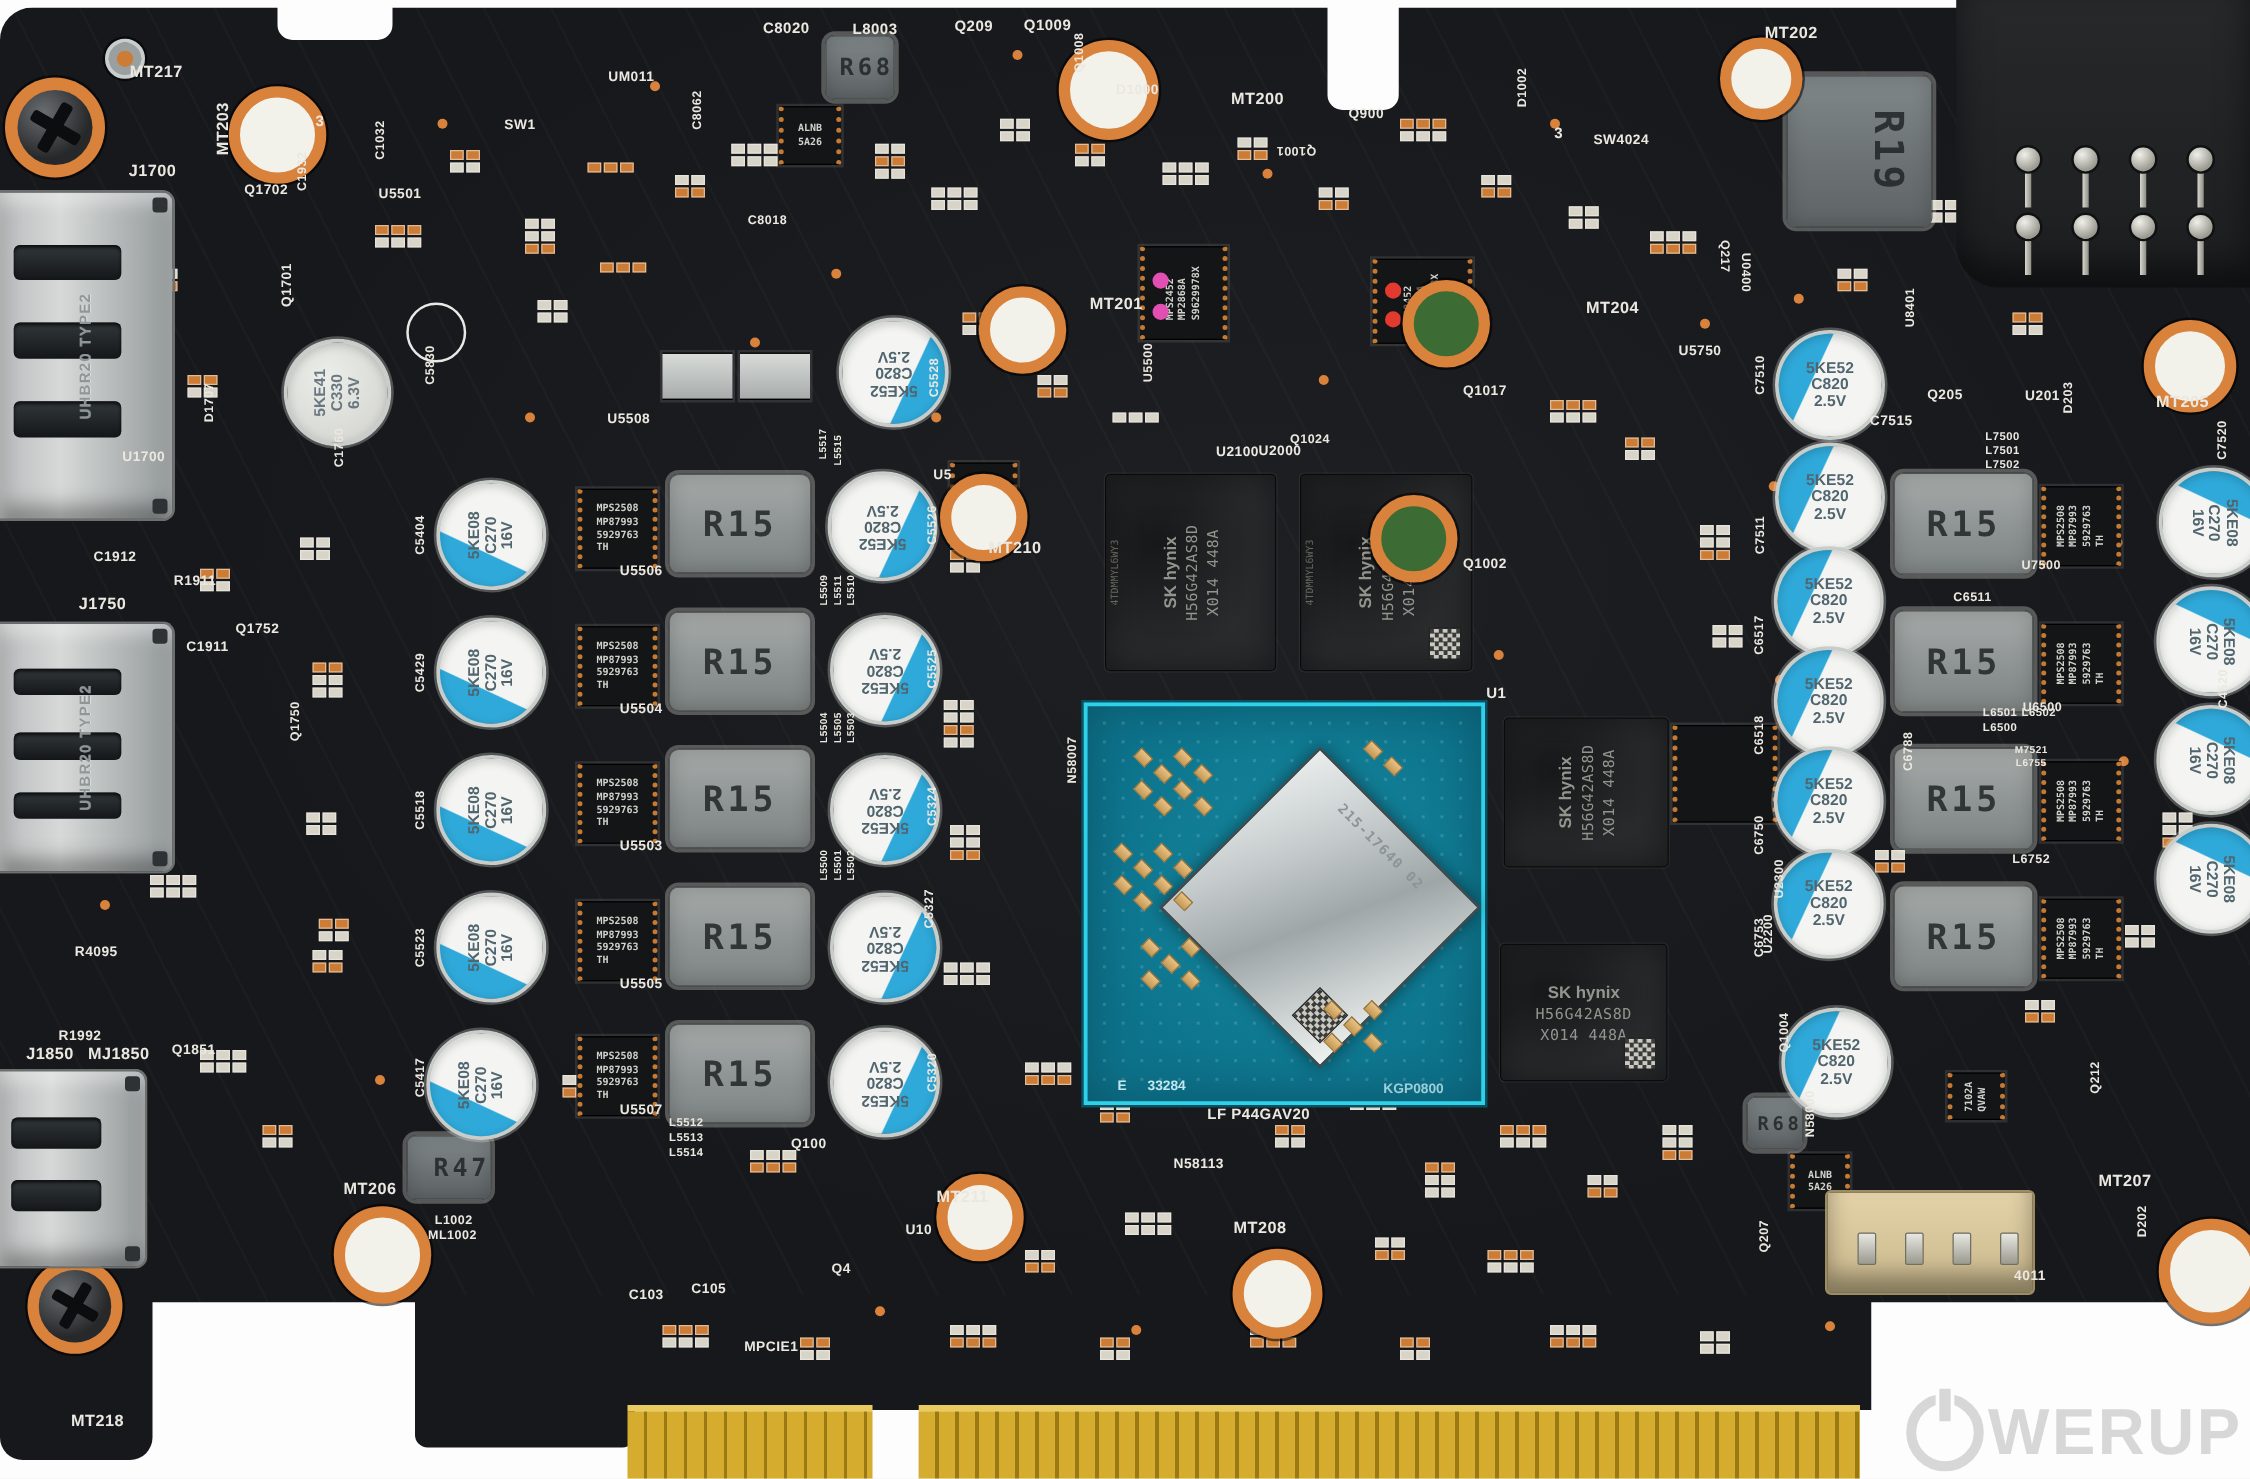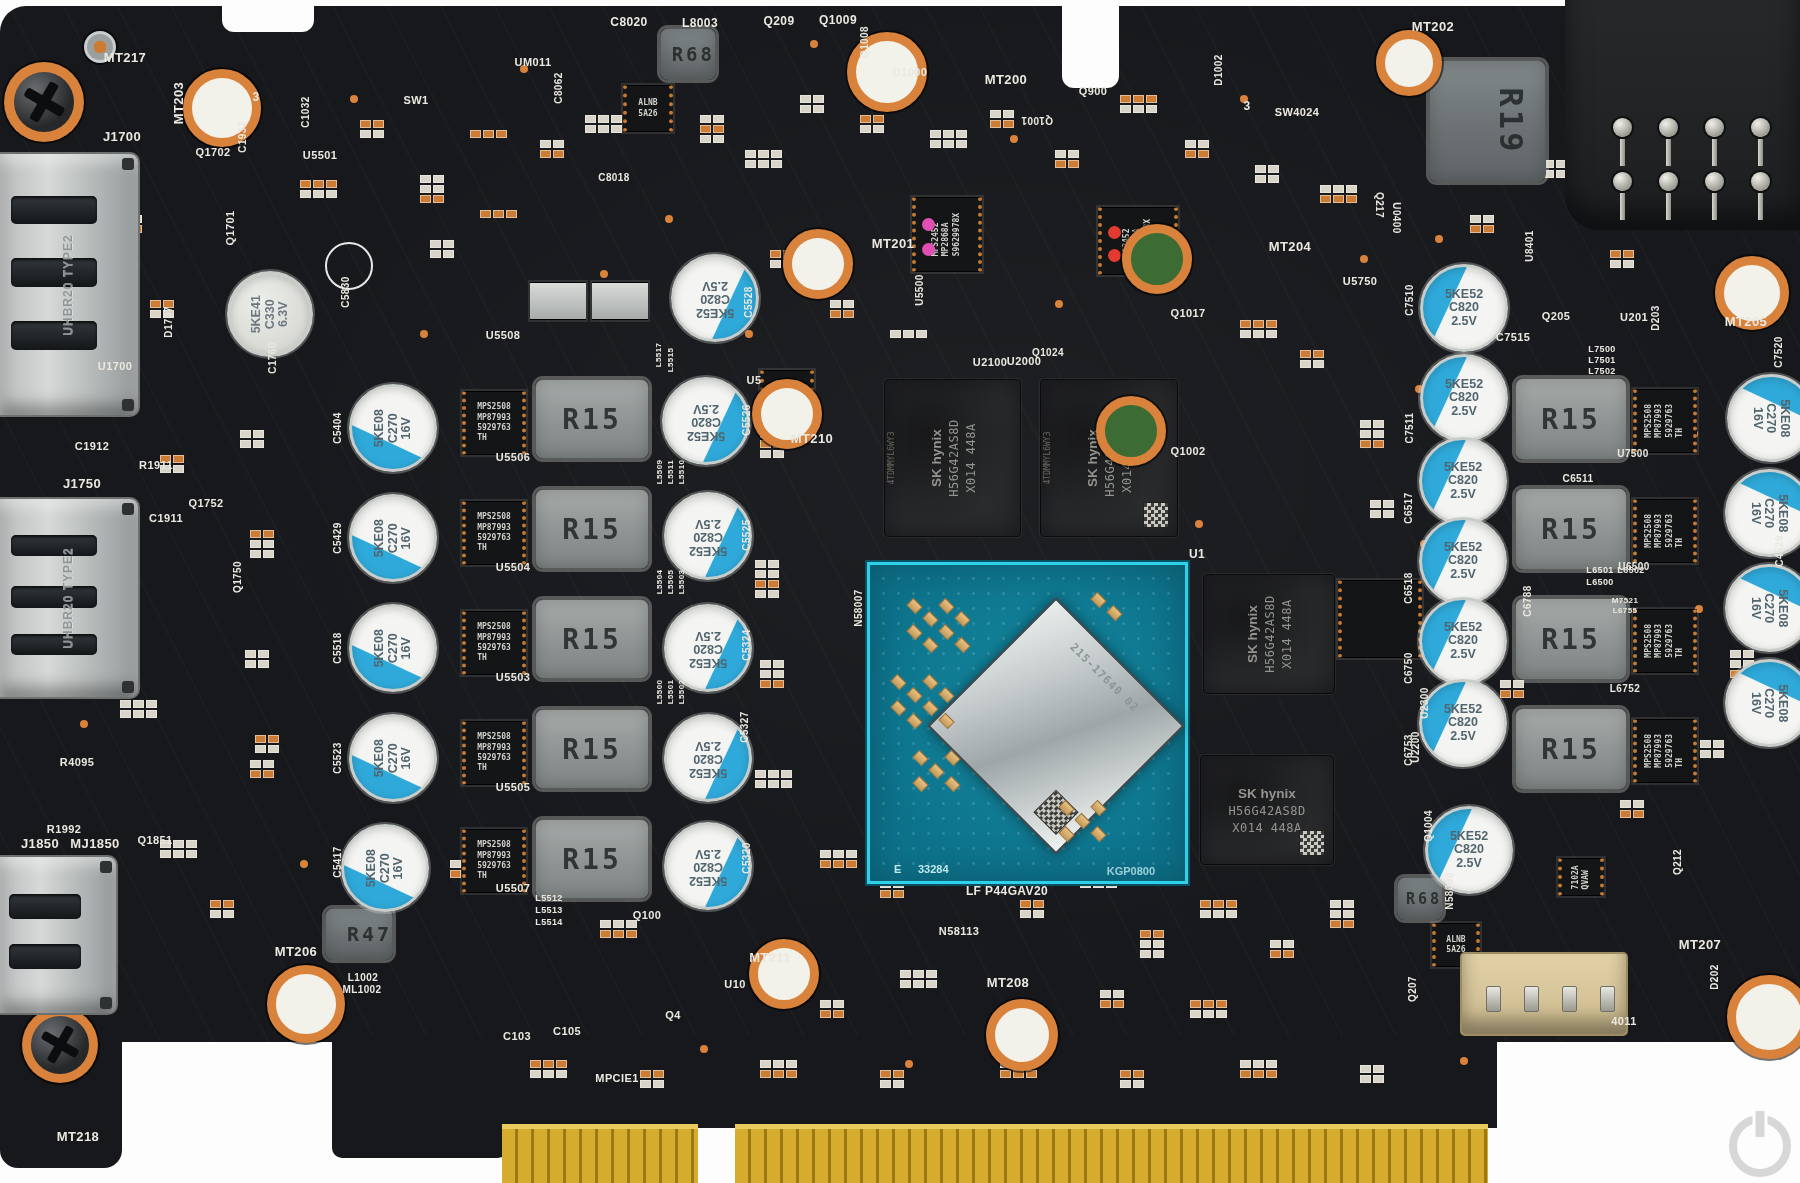--- a/index.html
+++ b/index.html
@@ -220,34 +220,35 @@
       <div class="pwrpin" style="left: 94px; top: 172px;"></div>
       <div class="pwrstem" style="left: 147px; top: 182px;"></div>
       <div class="pwrpin" style="left: 140px; top: 172px;"></div>
       <div class="pwrstem" style="left: 193px; top: 182px;"></div>
       <div class="pwrpin" style="left: 186px; top: 172px;"></div>
     </div>
 
 
   <div class="wm">
     <span class="pwricon"></span>
+    <span>WERUP</span>
   </div>
 <div class="silk" style="left: 125px; top: 57px; transform: translate(-50%, -50%) rotate(0deg);">MT217</div>
     <div class="silk" style="left: 178px; top: 103px; transform: translate(-50%, -50%) rotate(-90deg);">MT203</div>
     <div class="silk" style="left: 122px; top: 136px; transform: translate(-50%, -50%) rotate(0deg);">J1700</div>
     <div class="silk" style="left: 256px; top: 97px; font-size: 12px; transform: translate(-50%, -50%) rotate(0deg);">3</div>
     <div class="silk" style="left: 242px; top: 137px; font-size: 10px; transform: translate(-50%, -50%) rotate(-90deg);">C1932</div>
     <div class="silk" style="left: 213px; top: 152px; font-size: 11px; transform: translate(-50%, -50%) rotate(0deg);">Q1702</div>
     <div class="silk" style="left: 230px; top: 228px; font-size: 11px; transform: translate(-50%, -50%) rotate(-90deg);">Q1701</div>
     <div class="silk" style="left: 168px; top: 322px; font-size: 10px; transform: translate(-50%, -50%) rotate(-90deg);">D1707</div>
     <div class="silk" style="left: 115px; top: 366px; font-size: 11px; transform: translate(-50%, -50%) rotate(0deg);">U1700</div>
     <div class="silk" style="left: 305px; top: 112px; font-size: 10px; transform: translate(-50%, -50%) rotate(-90deg);">C1032</div>
     <div class="silk" style="left: 320px; top: 155px; font-size: 11px; transform: translate(-50%, -50%) rotate(0deg);">U5501</div>
     <div class="silk" style="left: 416px; top: 100px; font-size: 11px; transform: translate(-50%, -50%) rotate(0deg);">SW1</div>
-    <div class="silk" style="left: 519px; top: 62px; font-size: 11px; transform: translate(-50%, -50%) rotate(0deg); padding-left: 28px;">UM011</div>
+    <div class="silk" style="left: 491px; top: 62px; font-size: 11px; transform: translate(-50%, -50%) rotate(0deg); padding-left: 28px;">UM011</div>
     <div class="silk" style="left: 558px; top: 88px; font-size: 10px; transform: translate(-50%, -50%) rotate(-90deg);">C8062</div>
     <div class="silk" style="left: 629px; top: 22px; font-size: 12px; transform: translate(-50%, -50%) rotate(0deg);">C8020</div>
     <div class="silk" style="left: 700px; top: 23px; font-size: 12px; transform: translate(-50%, -50%) rotate(0deg);">L8003</div>
     <div class="silk" style="left: 614px; top: 177px; font-size: 10px; transform: translate(-50%, -50%) rotate(0deg);">C8018</div>
     <div class="silk" style="left: 779px; top: 21px; font-size: 12px; transform: translate(-50%, -50%) rotate(0deg);">Q209</div>
     <div class="silk" style="left: 838px; top: 20px; font-size: 12px; transform: translate(-50%, -50%) rotate(0deg);">Q1009</div>
     <div class="silk" style="left: 864px; top: 42px; font-size: 10px; transform: translate(-50%, -50%) rotate(-90deg);">Q1008</div>
     <div class="silk" style="left: 910px; top: 72px; font-size: 11px; transform: translate(-50%, -50%) rotate(0deg);">D1000</div>
     <div class="silk" style="left: 1006px; top: 79px; transform: translate(-50%, -50%) rotate(0deg);">MT200</div>
     <div class="silk" style="left: 1093px; top: 91px; font-size: 11px; transform: translate(-50%, -50%) rotate(0deg);">Q900</div>

